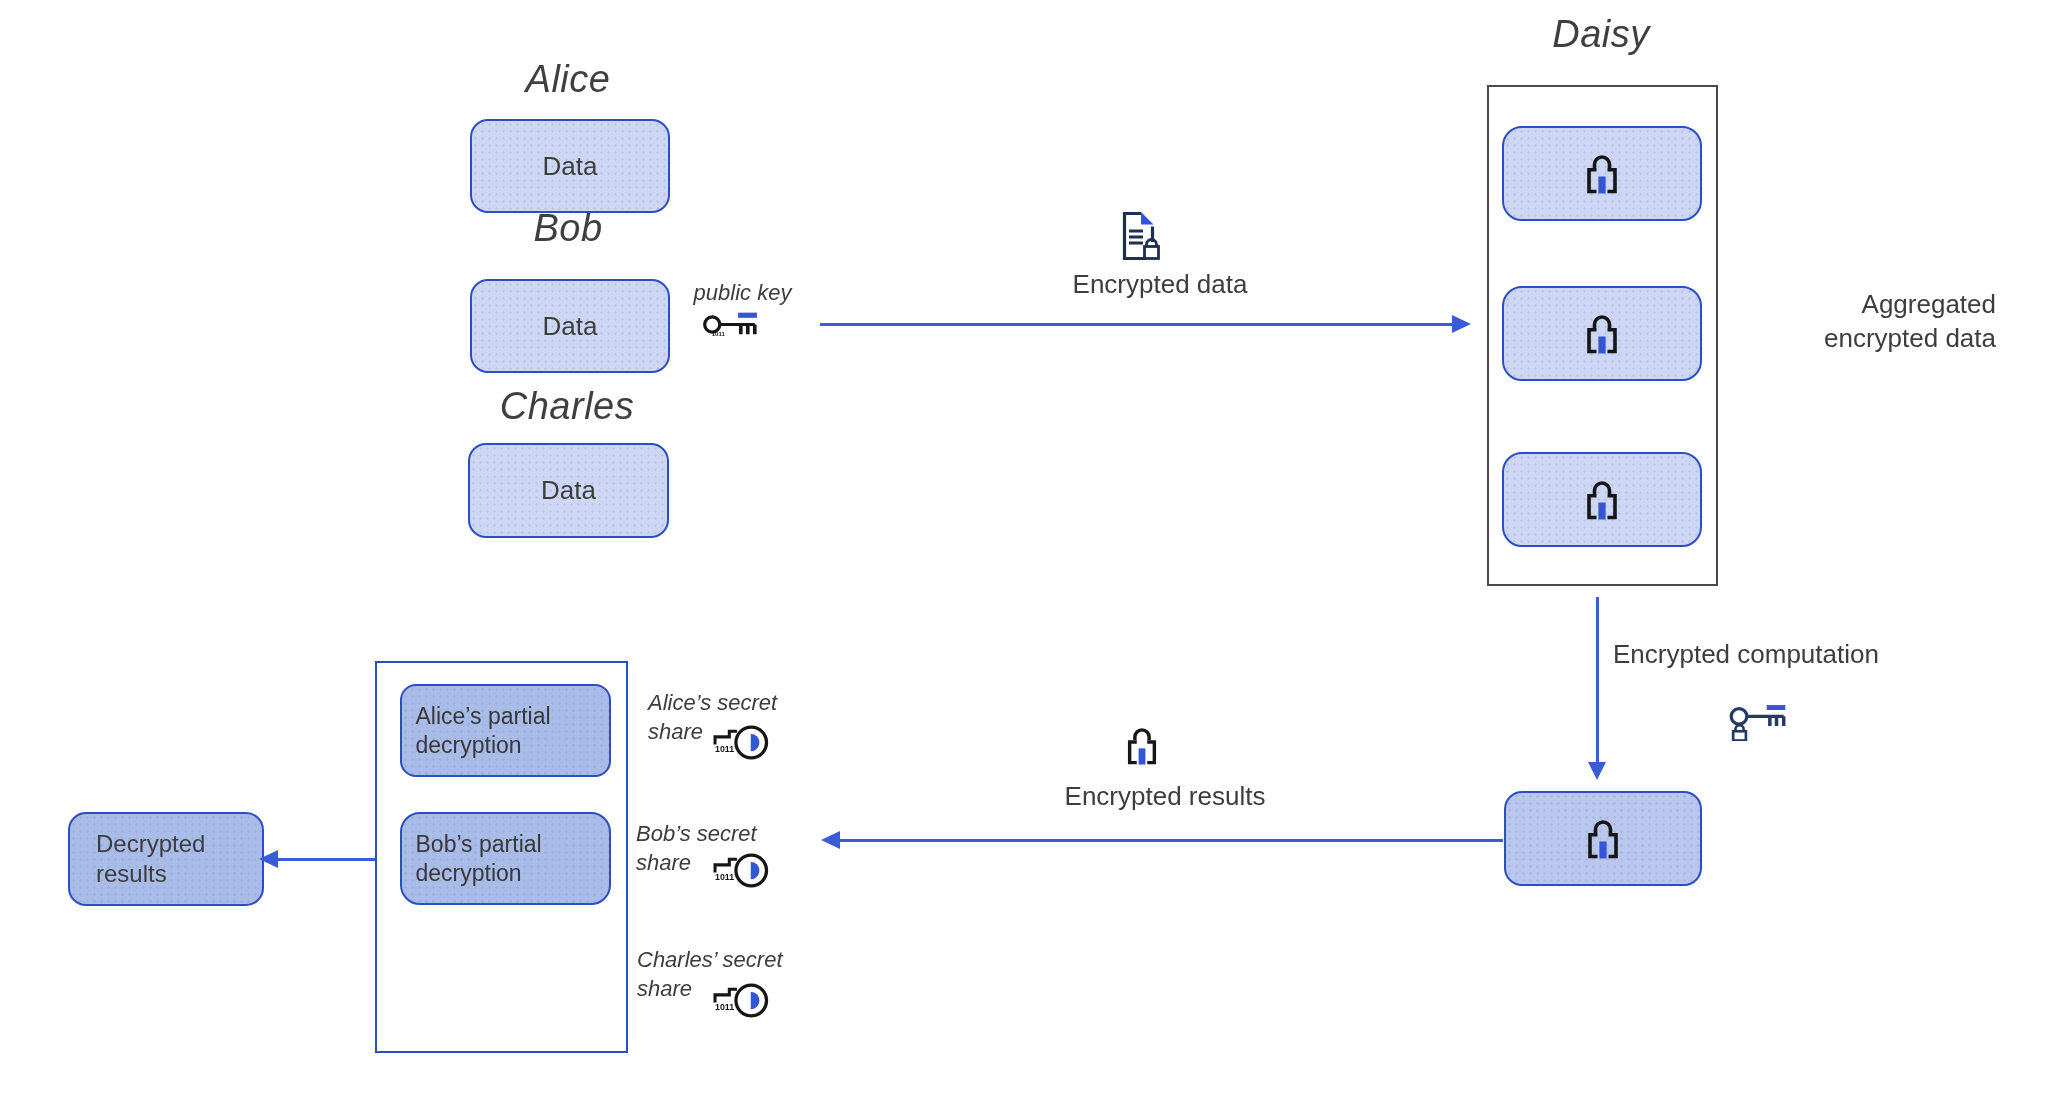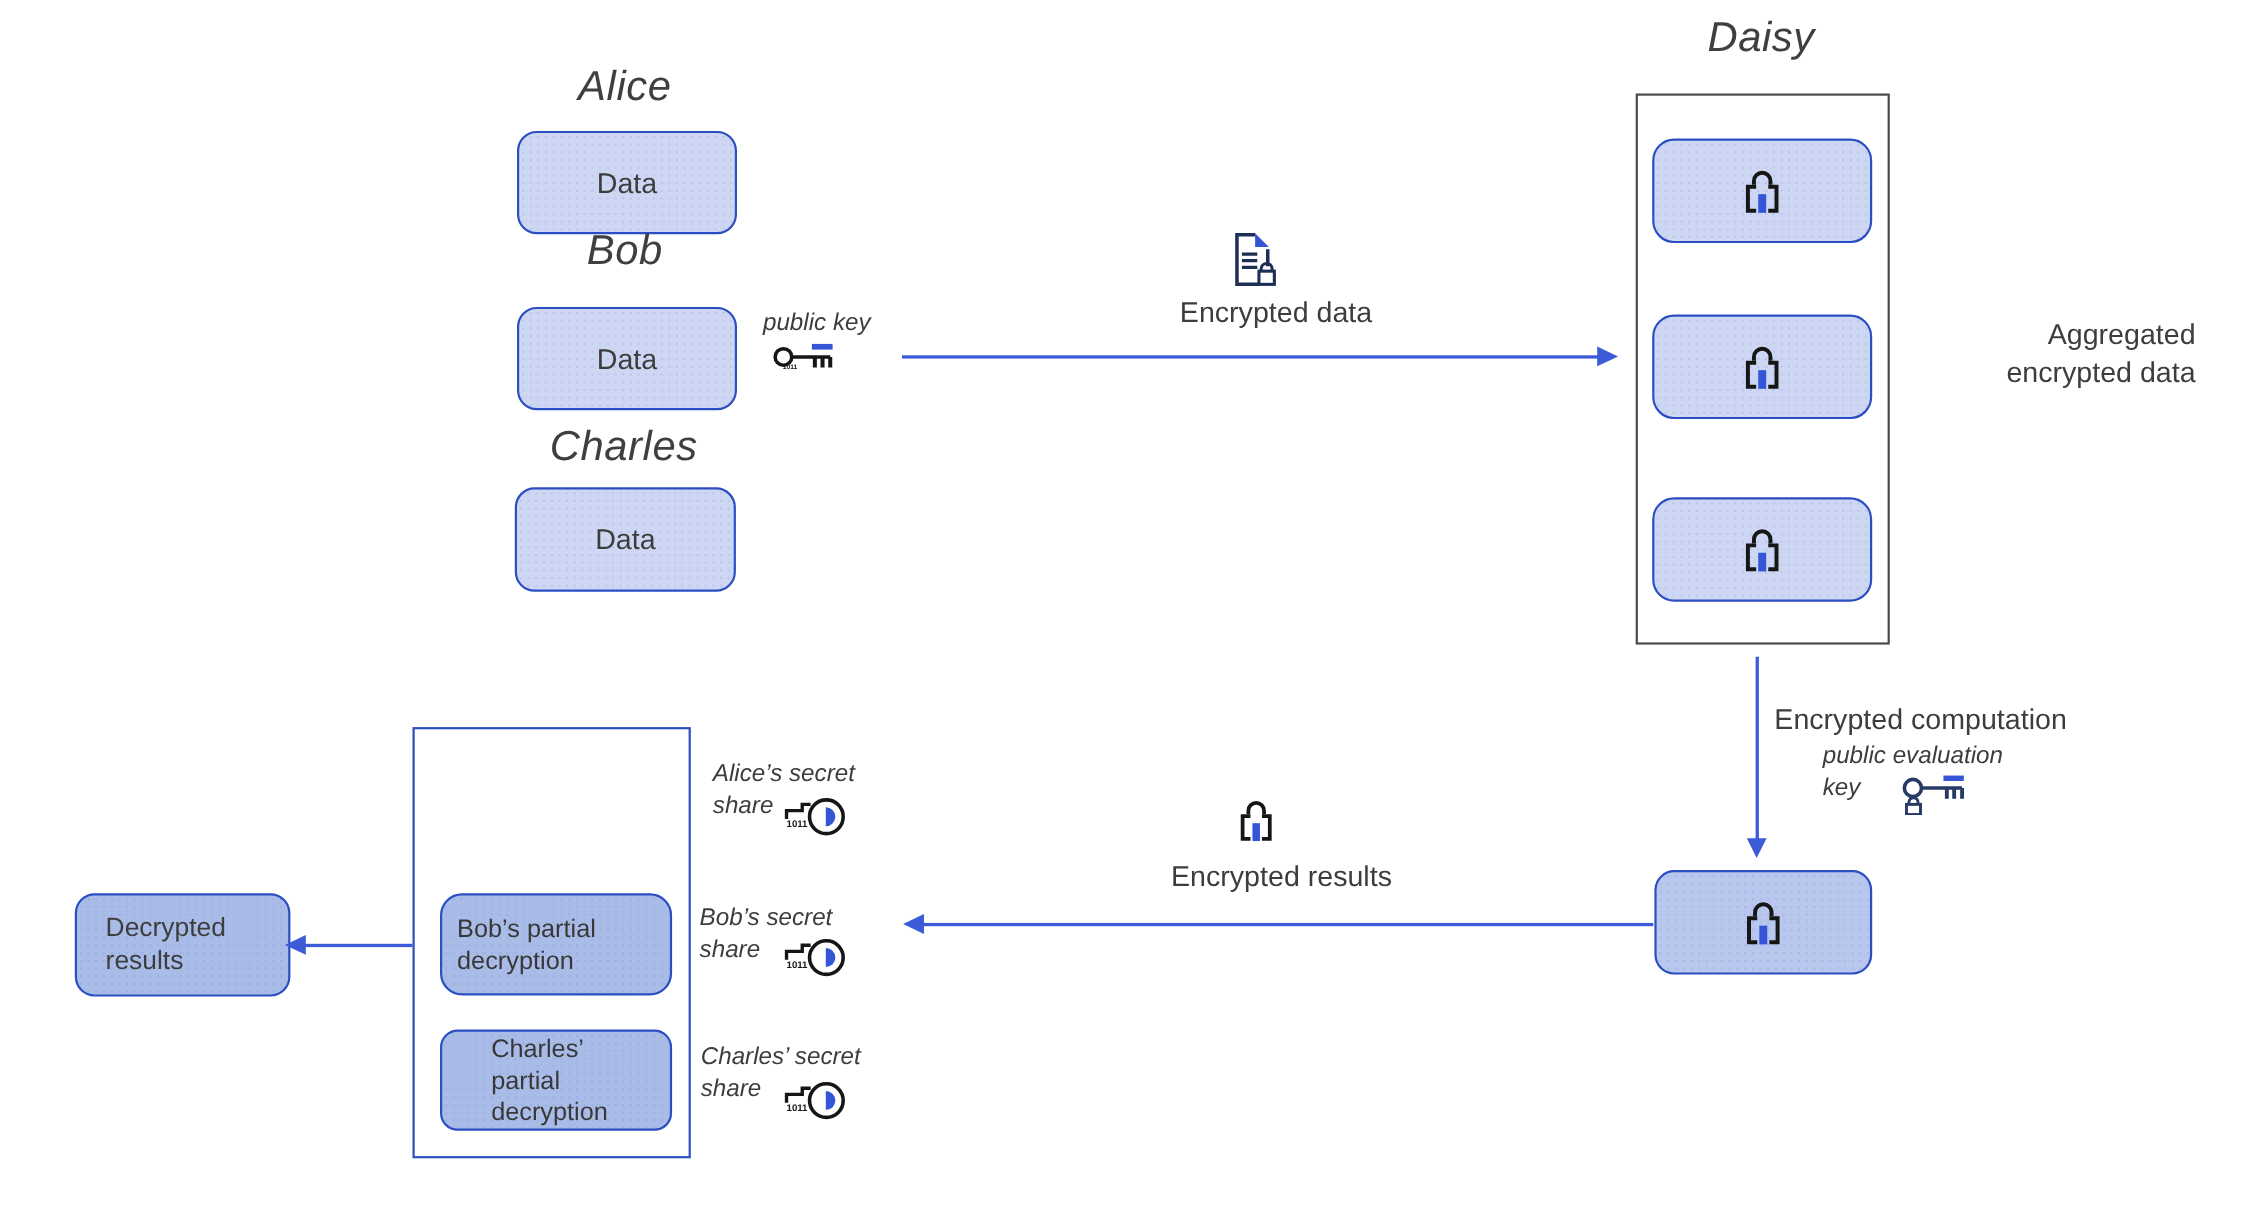--- a/index.html
+++ b/index.html
@@ -118,21 +118,20 @@
       </svg>
     </span>
   </div>
 
   <div class="flowlbl" style="left:1756px;top:287px;width:240px;text-align:right;">Aggregated encrypted data</div>
 
   <div class="vline" style="left:1596px;top:597px;height:168px;"></div>
   <div class="tri-down" style="left:1588px;top:762px;"></div>
 
   <div class="flowlbl" style="left:1613px;top:637px;">Encrypted computation</div>
-  <div class="keylbl" style="left:1657px;top:673px;width:190px;">public evaluation key</div>
   <div class="abs" style="left:1727px;top:703px;">
     <svg width="60" height="38" viewBox="0 0 58 37">
       <circle cx="11.5" cy="13" r="7.6" fill="none" stroke="#273a66" stroke-width="3.2"></circle>
       <path d="M19 13 H55" stroke="#273a66" stroke-width="3.2" fill="none"></path>
       <path d="M41.5 13 V22.5 M48 13 V22.5 M55 13 V22.5" stroke="#273a66" stroke-width="3.4" fill="none"></path>
       <rect x="38.5" y="2" width="18" height="4.8" fill="#3355d6"></rect>
       <path d="M8 27.5 v-1.8 a4 4 0 0 1 8 0 v1.8" fill="none" stroke="#273a66" stroke-width="2.6"></path>
       <rect x="5.8" y="27.5" width="12.4" height="9" fill="none" stroke="#273a66" stroke-width="2.6"></rect>
     </svg>
   </div>
@@ -156,25 +155,25 @@
       <path d="M12.5 17 V13.5 a7.5 7.5 0 0 1 15 0 V17" fill="none" stroke="#161616" stroke-width="3.6"></path>
       <path d="M14.5 18.8 H7 V40.5 H14.5" fill="none" stroke="#161616" stroke-width="3.6"></path>
       <path d="M25.5 18.8 H33 V40.5 H25.5" fill="none" stroke="#161616" stroke-width="3.6"></path>
       <rect x="16.4" y="25.5" width="7.2" height="17" fill="#3355d6"></rect>
     </svg>
   </div>
   <div class="flowlbl ctr" style="left:1010px;top:779px;width:310px;">Encrypted results</div>
 
   <div class="frame blue" style="left:375px;top:661px;width:249px;height:388px;"></div>
 
+  <div class="box dark" style="left:400px;top:684px;width:207px;height:89px;border-radius:16px;">
+    <div class="lbl small" style="width:180px;">Alice’s partial decryption</div>
+  </div>
   <div class="box dark" style="left:400px;top:812px;width:207px;height:89px;border-radius:20px;">
     <div class="lbl small" style="width:180px;">Bob’s partial decryption</div>
-  </div>
-  <div class="box dark" style="left:400px;top:936px;width:207px;height:88px;border-radius:16px;">
-    <div class="lbl small" style="width:118px;">Charles’ partial decryption</div>
   </div>
 
   <div class="keylbl" style="left:648px;top:689px;width:155px;">Alice’s secret share</div>
   <div class="abs" style="left:704px;top:717px;">
     <svg width="70" height="51" viewBox="0 0 68 50">
       <circle cx="46" cy="25" r="15" fill="#ffffff" stroke="#161616" stroke-width="3.2"></circle>
       <path d="M45.5 16.5 a8.5 8.5 0 0 1 0 17 Z" fill="#3355d6"></path>
       <path d="M10.5 27 V19.5 H24.5 V14 H32" fill="none" stroke="#161616" stroke-width="3"></path>
       <text x="10.5" y="34.5" font-size="8.6" font-weight="bold" fill="#161616">1011</text>
     </svg>

